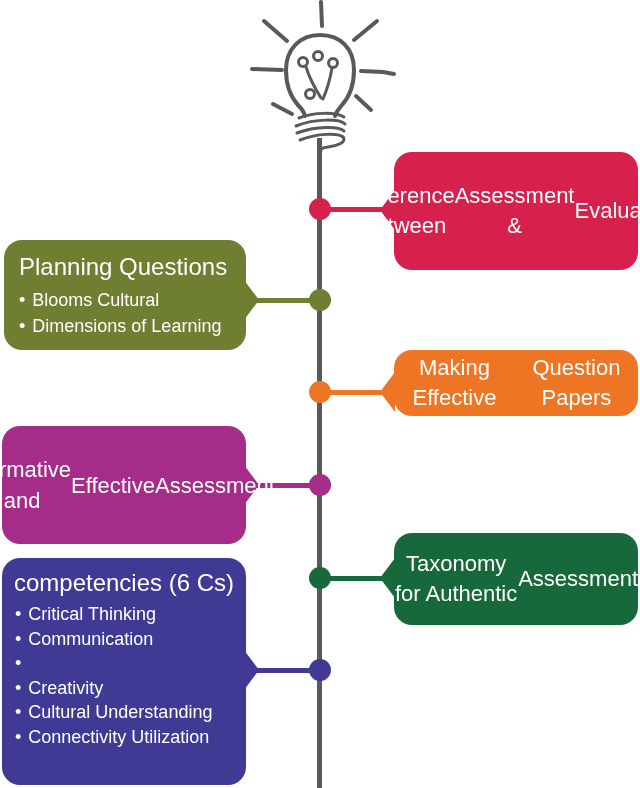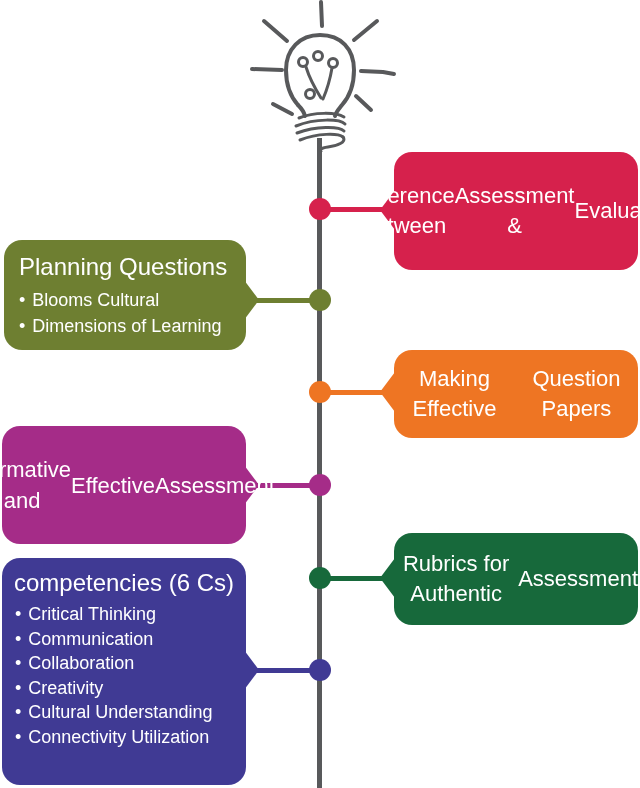--- a/index.html
+++ b/index.html
@@ -41,21 +41,21 @@
   #ptr-0 { top:190px; left:380px; }
   #conn-0 { top:207px; left:320px; }
   #dot-0 { top:198px; }
   
   #box-1 { top:240px; left:4px; width:242px; height:110px; padding:11px 0 10px 15px; }
   #box-1 .bullets { margin-top:5px; line-height:26px; }
   #ptr-1 { top:280px; left:244px; }
   #conn-1 { top:298px; left:252px; }
   #dot-1 { top:289px; }
   
-  #box-2 { top:350px; left:394px; width:244px; height:88px; }
+  #box-2 { top:350px; left:394px; width:244px; height:66px; }
   #ptr-2 { top:372px; left:380px; }
   #conn-2 { top:390px; left:320px; }
   #dot-2 { top:381px; }
   
   #box-3 { top:426px; left:2px; width:244px; height:118px; line-height:31px; }
   #ptr-3 { top:465px; left:244px; }
   #conn-3 { top:483px; left:252px; }
   #dot-3 { top:474px; }
   
   #box-4 { top:533px; left:394px; width:244px; height:92px; }
@@ -144,41 +144,40 @@
   <div class="card center-card" id="box-3" style="background-color: rgb(165, 44, 136);">
     <div>Formative and</div>
     <div>Effective</div>
     <div>Assessment</div>
   </div>
 
   <div class="conn" id="conn-4" style="background-color: rgb(23, 105, 59);"></div>
   <div class="ptr ptr-left" id="ptr-4" style="background-color: rgb(23, 105, 59);"></div>
   <div class="dot" id="dot-4" style="background-color: rgb(23, 105, 59);"></div>
   <div class="card center-card" id="box-4" style="background-color: rgb(23, 105, 59);">
-    <div>Rubrics for Authentic</div>
+    <div>Taxonomy for Authentic</div>
     <div>Assessment</div>
   </div>
 
   <div class="conn" id="conn-5" style="background-color: rgb(64, 58, 148);"></div>
   <div class="ptr ptr-right" id="ptr-5" style="background-color: rgb(64, 58, 148);"></div>
   <div class="dot" id="dot-5" style="background-color: rgb(64, 58, 148);"></div>
   <div class="card" id="box-5" style="background-color: rgb(64, 58, 148);">
     <div class="heading">competencies (6 Cs)</div>
     <div class="bullets">
       <div class="bullet-row">
         <span class="bullet-glyph">•</span>
         <span>Critical Thinking</span>
       </div>
       <div class="bullet-row">
         <span class="bullet-glyph">•</span>
         <span>Communication</span>
       </div>
       <div class="bullet-row">
         <span class="bullet-glyph">•</span>
-        <span>Collaboration</span>
       </div>
       <div class="bullet-row">
         <span class="bullet-glyph">•</span>
         <span>Creativity</span>
       </div>
       <div class="bullet-row">
         <span class="bullet-glyph">•</span>
         <span>Cultural Understanding</span>
       </div>
       <div class="bullet-row">

